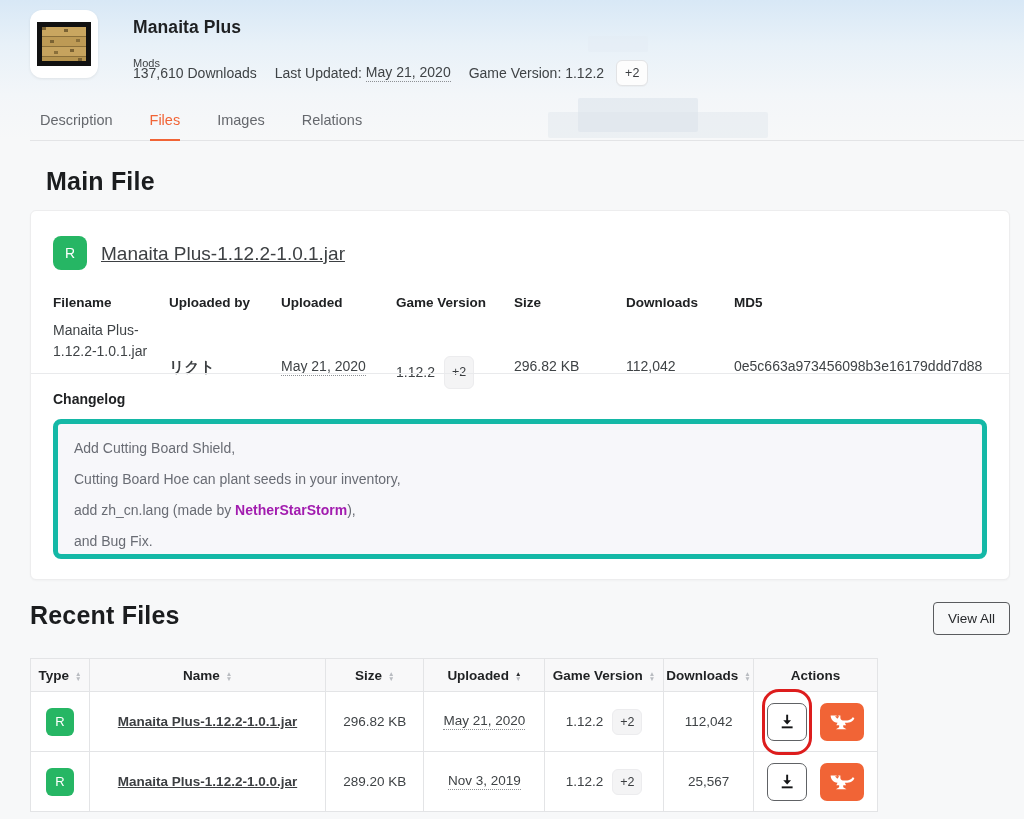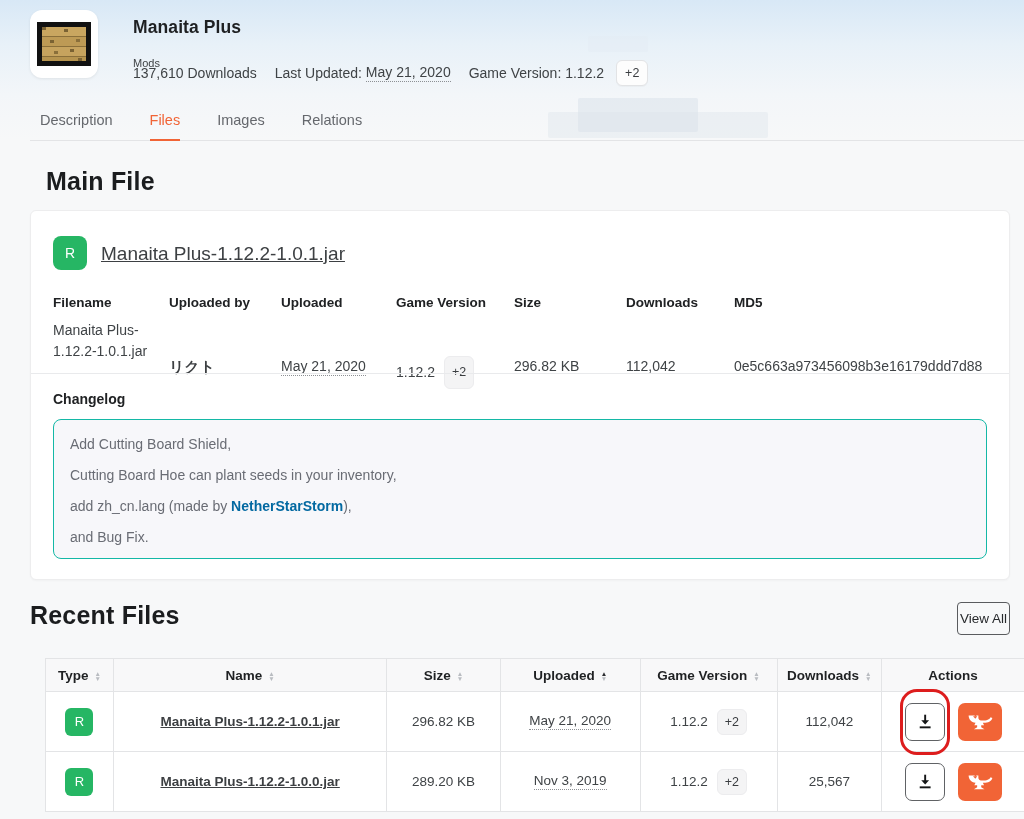--- a/index.html
+++ b/index.html
@@ -109,34 +109,34 @@
   .author-link { font-weight:bold; text-decoration:underline; color:#3c3f42; font-size:15px; cursor:pointer; }
   .gv-wrap { display:flex; align-items:center; gap:9px; margin-top:-4px; }
   .gv-badge {
     background:#f4f4f5; border:1px solid #ececee; border-radius:6px;
     padding:5px 7px; font-size:12.5px; color:#3a3d40; cursor:pointer;
   }
   .card-divider { position:absolute; left:0; right:0; top:162px; border-top:1px solid #e9eaec; }
   .changelog-h { position:absolute; left:22px; top:180px; font-size:14px; font-weight:bold; color:#202224; }
   .changelog-box {
     position:absolute; left:22px; right:22px; top:208px; height:140px;
-    background:#f7f7fa; border:1px solid #14b8a6; border-radius:8px;
+    background:#f7f7fa; border:5px solid #14b8a6; border-radius:8px;
     padding:9px 16px; font-size:14px; color:#696c74; line-height:31px;
     overflow:hidden;
   }
-  .changelog-box b { color:#0369a1; }
+  .changelog-box b { color:#a21caf; }
 
   
   .viewall-btn {
-    position:absolute; right:14px; top:602px; height:33px; padding:0 2px;
+    position:absolute; right:14px; top:602px; height:33px; padding:0 14px;
     background:transparent; border:1px solid #595b5e; border-radius:4px;
     font-size:13.5px; color:#27292c; cursor:pointer;
   }
   .ftable {
-    position:absolute; left:45px; top:658px; width:980px;
+    position:absolute; left:30px; top:658px; width:848px;
     background:#fff; border:1px solid #e3e4e6; font-size:13.5px;
   }
   .frow { display:flex; align-items:stretch; }
   .fhead { background:#f8f8f9; height:32px; }
   .fbody { height:60px; border-top:1px solid #e3e4e6; background:#fff; }
   .fcell {
     display:flex; align-items:center; justify-content:center;
     border-right:1px solid #e3e4e6; padding:0 6px; position:relative;
   }
   .fcell:last-child { border-right:none; }

